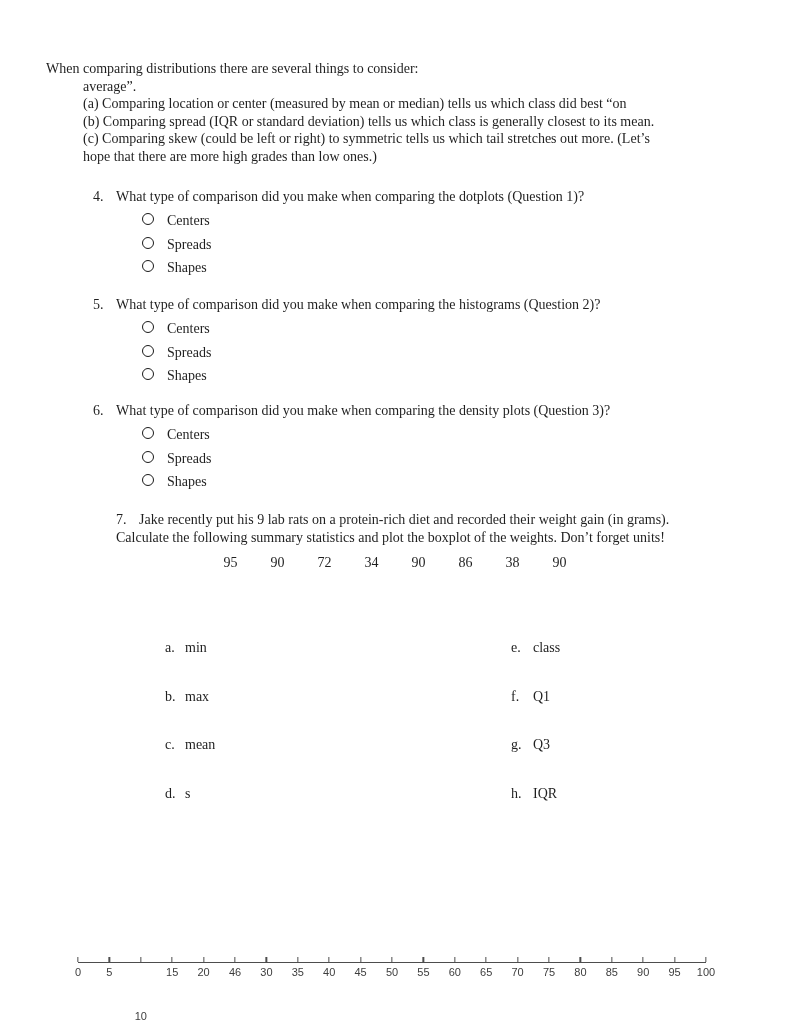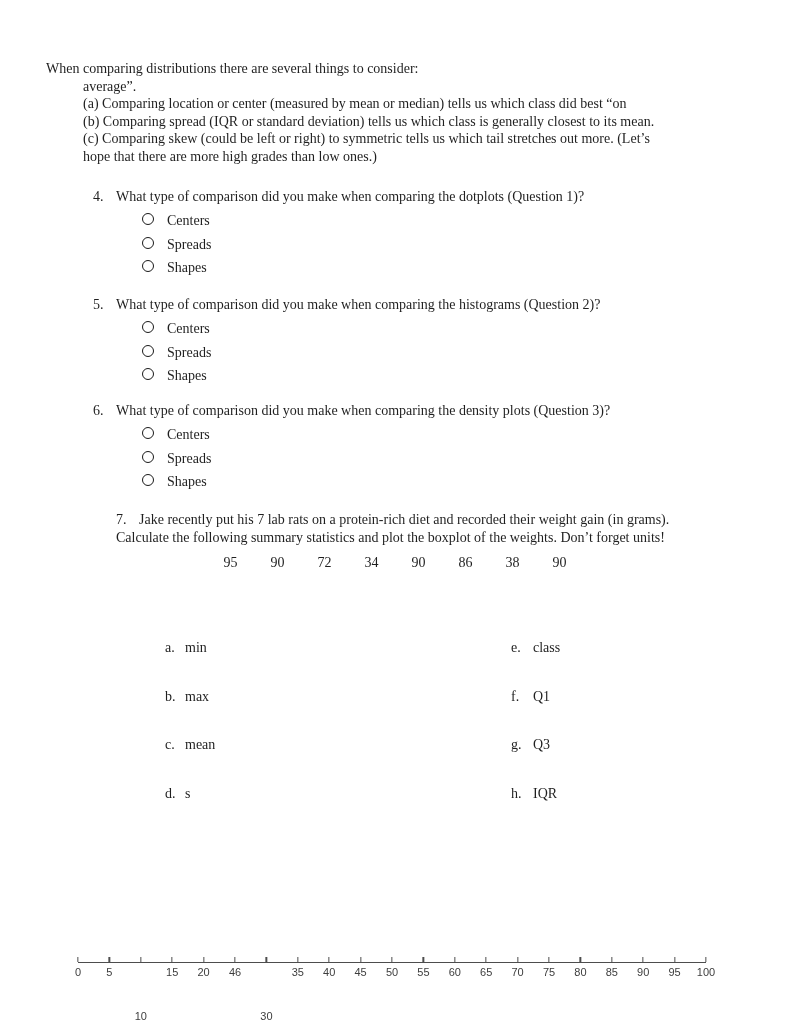--- a/index.html
+++ b/index.html
@@ -174,21 +174,21 @@
         <div class="opt-row">
           <span class="radio"></span>
           <span class="opt-label">Shapes</span>
         </div>
       </div>
   </div>
 
   <div class="question" style="top:511px">
     <div class="q7-lines">
       <div class="line q7-first">
-        <span class="q-num">7.</span><span>Jake recently put his 7 lab rats on a protein-rich diet and recorded their weight gain (in grams).</span>
+        <span class="q-num">7.</span><span>Jake recently put his 9 lab rats on a protein-rich diet and recorded their weight gain (in grams).</span>
       </div>
       <div class="line">Calculate the following summary statistics and plot the boxplot of the weights. Don’t forget units!</div>
     </div>
     <div class="values-row">
         <span class="dval">95</span>
         <span class="dval">90</span>
         <span class="dval">72</span>
         <span class="dval">34</span>
         <span class="dval">90</span>
         <span class="dval">86</span>
@@ -218,21 +218,21 @@
       <span class="tick-label" style="left: 5%;">5</span>
       <span class="tick-mark" style="left: 10%;"></span>
       <span class="tick-label" style="left: 10%; margin-top: 44px;">10</span>
       <span class="tick-mark" style="left: 15%;"></span>
       <span class="tick-label" style="left: 15%;">15</span>
       <span class="tick-mark" style="left: 20%;"></span>
       <span class="tick-label" style="left: 20%;">20</span>
       <span class="tick-mark" style="left: 25%;"></span>
       <span class="tick-label" style="left: 25%;">46</span>
       <span class="tick-mark" style="left: 30%;"></span>
-      <span class="tick-label" style="left: 30%; margin-top: 44px;">30</span>
+      <span class="tick-label" style="left: 30%;">30</span>
       <span class="tick-mark" style="left: 35%;"></span>
       <span class="tick-label" style="left: 35%;">35</span>
       <span class="tick-mark" style="left: 40%;"></span>
       <span class="tick-label" style="left: 40%;">40</span>
       <span class="tick-mark" style="left: 45%;"></span>
       <span class="tick-label" style="left: 45%;">45</span>
       <span class="tick-mark" style="left: 50%;"></span>
       <span class="tick-label" style="left: 50%;">50</span>
       <span class="tick-mark" style="left: 55%;"></span>
       <span class="tick-label" style="left: 55%;">55</span>

